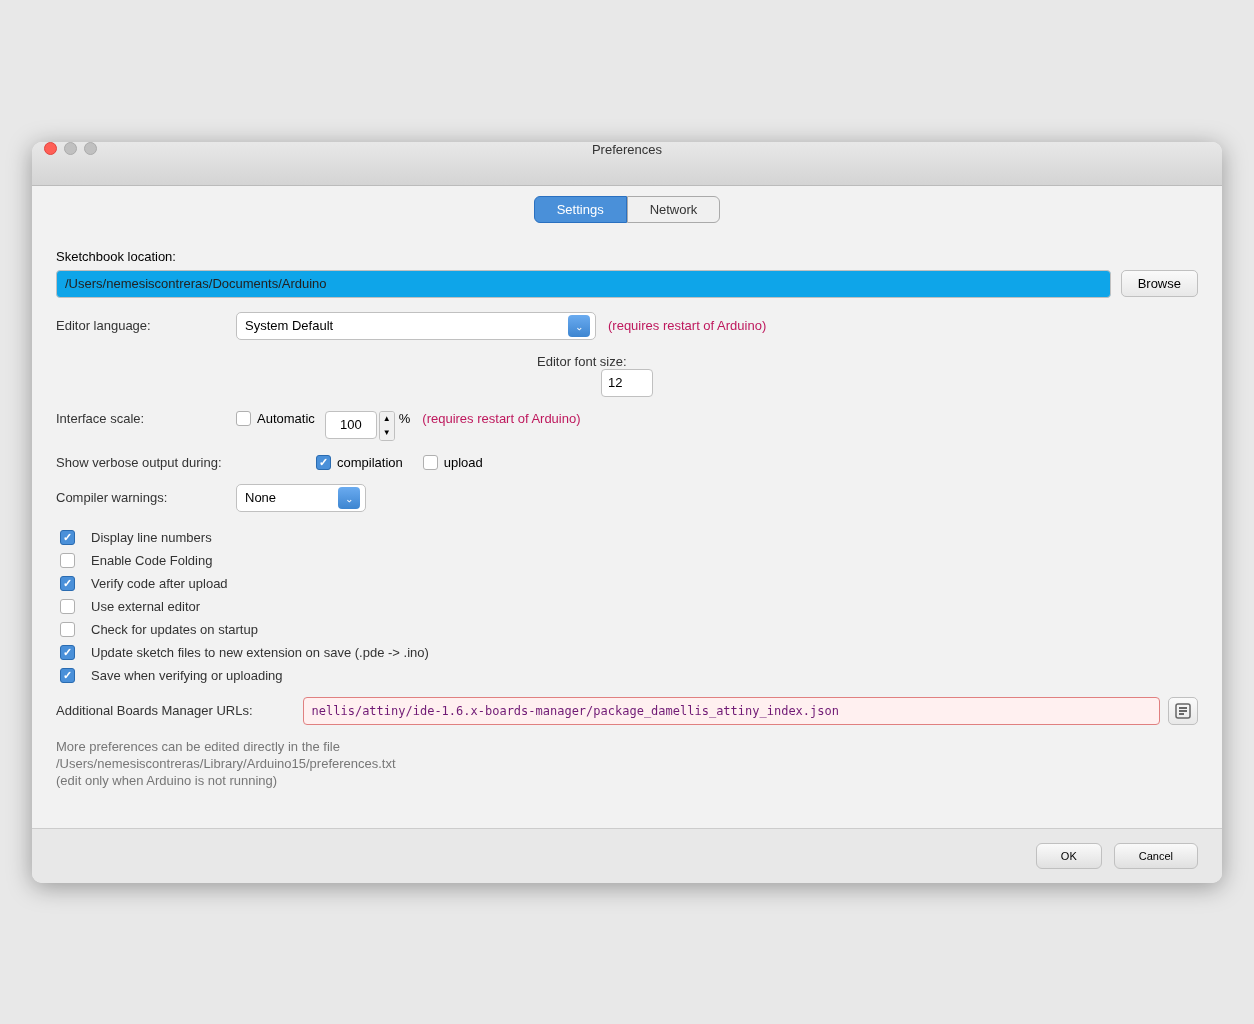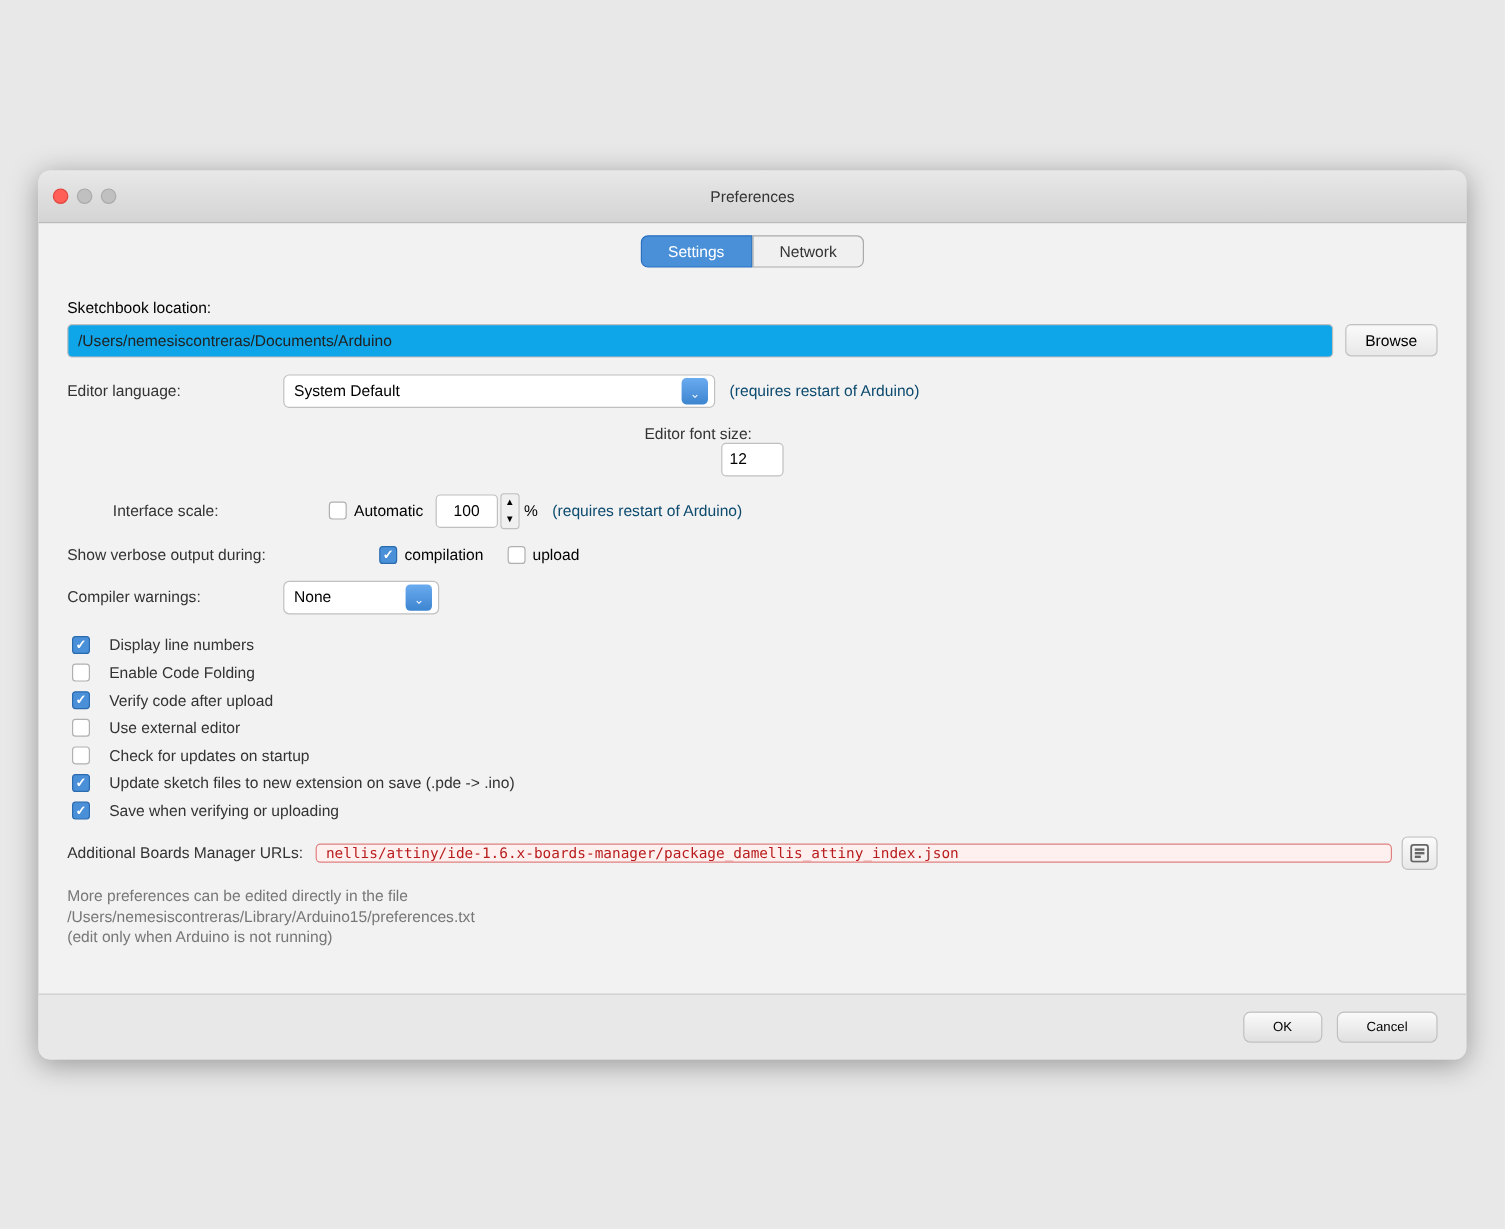--- a/index.html
+++ b/index.html
@@ -16,21 +16,21 @@
       width: 1190px;
       background: #f2f2f2;
       border-radius: 10px;
       box-shadow: 0 4px 24px rgba(0,0,0,0.35);
       overflow: hidden;
     }
     .titlebar {
       background: linear-gradient(to bottom, #e8e8e8, #d4d4d4);
       height: 44px;
       display: flex;
-      align-items: center;
+      align-items: flex-start;
       justify-content: center;
       position: relative;
       border-bottom: 1px solid #bbb;
     }
     .traffic-lights {
       position: absolute;
       left: 12px;
       display: flex;
       gap: 7px;
       align-items: center;
@@ -150,21 +150,21 @@
     .select-arrow::before {
       content: '⌃';
       color: white;
       font-size: 10px;
       line-height: 1;
       display: block;
       transform: rotate(180deg);
     }
     .requires-restart {
       margin-left: 12px;
-      color: #0c4a6e;
+      color: #be185d;
       font-size: 13px;
     }
     .font-size-row {
       display: flex;
       align-items: center;
       margin-bottom: 14px;
       flex-direction: column;
     }
     .font-size-label {
       width: 180px;
@@ -174,23 +174,22 @@
       height: 28px;
       border: 1px solid #c0c0c0;
       border-radius: 4px;
       padding: 0 6px;
       font-size: 13px;
       background: white;
       text-align: left;
     }
     .interface-row {
       display: flex;
-      align-items: center;
-      margin-bottom: 14px;
-      margin-left: 38px;
+      align-items: flex-start;
+      margin-bottom: 14px;
     }
     .interface-label {
       width: 180px;
     }
     .checkbox-label {
       display: flex;
       align-items: center;
       gap: 6px;
       cursor: pointer;
     }
@@ -288,28 +287,29 @@
       display: flex;
       align-items: center;
       margin-bottom: 14px;
     }
     .additional-label {
       white-space: nowrap;
       margin-right: 10px;
     }
     .additional-input {
       flex: 1;
-      height: 16px;
+      height: 28px;
       border: 1.5px solid #e08080;
       border-radius: 4px;
       padding: 0 8px;
       font-size: 12px;
       font-family: monospace;
       background: #fff0f0;
-      color: #b91c1c;
+      color: #701a75;
+      margin-left: 40px;
     }
     .expand-btn {
       margin-left: 8px;
       width: 30px;
       height: 28px;
       border: 1px solid #c0c0c0;
       border-radius: 5px;
       background: linear-gradient(to bottom, #fafafa, #e8e8e8);
       cursor: pointer;
       display: flex;

